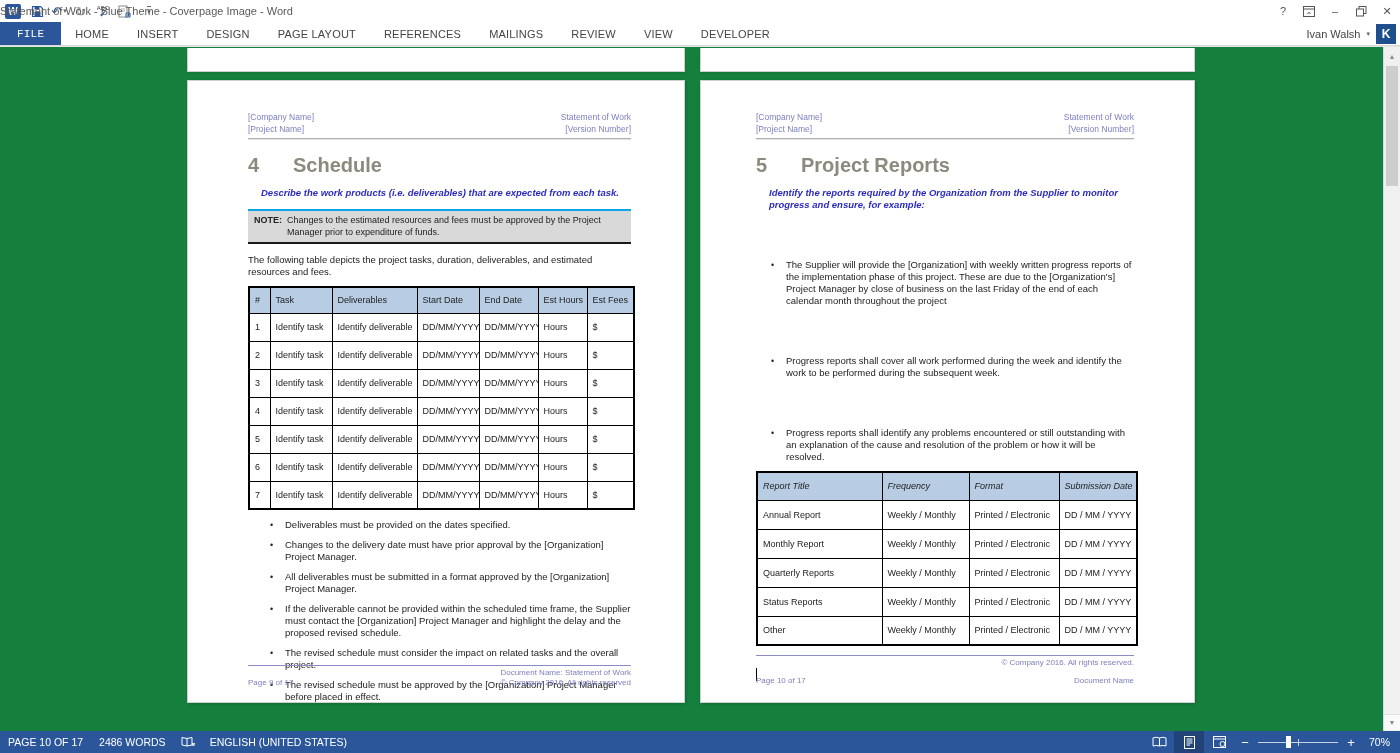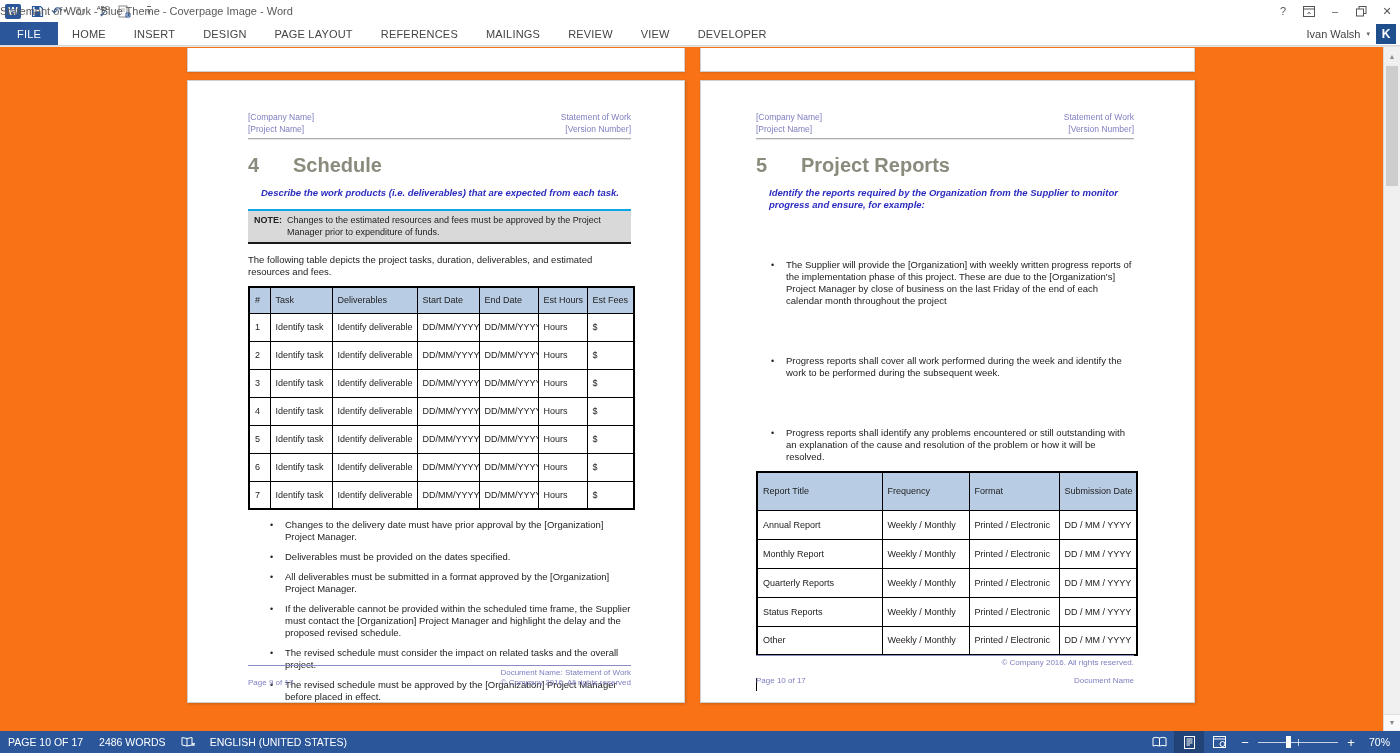--- a/index.html
+++ b/index.html
@@ -22,29 +22,29 @@
   .qat-caret { font-size:7px; color:#666; border-top:1px solid #666; padding-top:1px; margin-left:4px; }
   .title-text { position:absolute; left:0; right:0; text-align:left; font-size:11px; color:#5a5a5a; pointer-events:none; }
   .win-controls { margin-left:auto; display:flex; align-items:center; height:100%; z-index:2; }
   .win-btn { width:26px; height:100%; display:flex; align-items:center; justify-content:center;
              color:#555; font-size:11px; cursor:pointer; }
 
   
   .tabrow { position:absolute; top:22px; left:0; right:0; height:24px; background:#fff;
             display:flex; align-items:stretch; font-size:11px; color:#444; border-bottom:1px solid #d9d9d9; }
   .tab { display:flex; align-items:center; padding:0 14px; cursor:pointer; letter-spacing:.2px; }
-  .tab.active { background:#2b579a; color:#fff; padding:0 17px; }
+  .tab.active { background:#2b579a; color:#fff; padding:0 17px;font-family:Liberation Mono, monospace; }
   .account { margin-left:auto; display:flex; align-items:center; padding-right:4px; gap:6px; }
   .account-name { color:#444; }
   .account-caret { font-size:7px; color:#666; }
   .avatar { width:20px; height:20px; background:#1f4e8c; color:#fff; font-weight:bold; font-size:12px;
             display:flex; align-items:center; justify-content:center; }
 
   
-  .docarea { position:absolute; top:47px; left:0; right:0; bottom:22px; background:#f97316; }
+  .docarea { position:absolute; top:47px; left:0; right:0; bottom:22px; background:#15803d; }
   .page-remnant { position:absolute; top:1px; height:24px; background:#fff;
                   border:1px solid #cfcfcf; border-top:none; box-shadow:0 1px 2px rgba(0,0,0,.12); }
   .page { position:absolute; top:33px; height:623px; background:#fff; border:1px solid #cfcfcf;
           box-shadow:1px 1px 3px rgba(0,0,0,.18); font-size:9.5px; color:#222; line-height:12px; }
   .page-left  { left:187px; width:498px; padding:30px 53px 0 60px; }
   .page-right { left:700px; width:495px; padding:30px 60px 0 55px; }
 
   .doc-header { display:flex; justify-content:space-between; font-size:8.5px; line-height:12px; color:#7e7ec0; }
   .doc-header .right { text-align:right; }
   .header-rule { border-top:1px solid #b0b0b0; border-bottom:1px solid #e4e4e4; margin-top:3px; }
@@ -60,21 +60,21 @@
   .notebox .lbl { font-weight:bold; }
 
   .para { margin-top:10px; }
 
   .doc-table { border-collapse:collapse; border:2px solid #000; table-layout:fixed; width:100%;
                font-size:9px; margin-top:8px; }
   .doc-table th, .doc-table td { border:1px solid #000; padding:2px 5px; text-align:left;
                                  vertical-align:middle; overflow:hidden; white-space:nowrap; }
   .doc-table th { background:#b8cce4; font-weight:normal; height:26px; }
   .doc-table td { height:28px; }
-  .tbl-right th { height:38px; }
+  .tbl-right th { height:28px;font-style:italic; }
   .tbl-right td { height:29px; }
 
   ul.bullets { margin-top:9px; list-style:none; }
   ul.bullets li { position:relative; margin-left:22px; padding-left:15px; margin-bottom:8px; }
   ul.bullets li::before { content:"•"; position:absolute; left:0; top:0; font-size:9px; }
   .page-right ul.bullets li { margin-left:15px;margin-top:48px; }
 
   .cursor-caret { width:1px; height:13px; background:#000; margin-top:22px; }
 
   .doc-footer { position:absolute; left:60px; right:53px; bottom:14px; font-size:8px; line-height:10px; color:#7e7ec0; }
@@ -299,22 +299,22 @@
             <td>DD/MM/YYYY</td>
             <td>DD/MM/YYYY</td>
             <td>Hours</td>
             <td>$</td>
           </tr>
         </tbody>
       </table>
 
 
     <ul class="bullets">
+        <li>Deliverables must be provided on the dates specified.</li>
         <li>Changes to the delivery date must have prior approval by the [Organization] Project Manager.</li>
-        <li>Deliverables must be provided on the dates specified.</li>
         <li>All deliverables must be submitted in a format approved by the [Organization] Project Manager.</li>
         <li>If the deliverable cannot be provided within the scheduled time frame, the Supplier must contact the [Organization] Project Manager and highlight the delay and the proposed revised schedule.</li>
         <li>The revised schedule must consider the impact on related tasks and the overall project.</li>
         <li>The revised schedule must be approved by the [Organization] Project Manager before placed in effect.</li>
       </ul>
 
     <div class="doc-footer">
       <div class="rule"></div>
       <div class="row">
         <span>Page 9 of 17</span>

